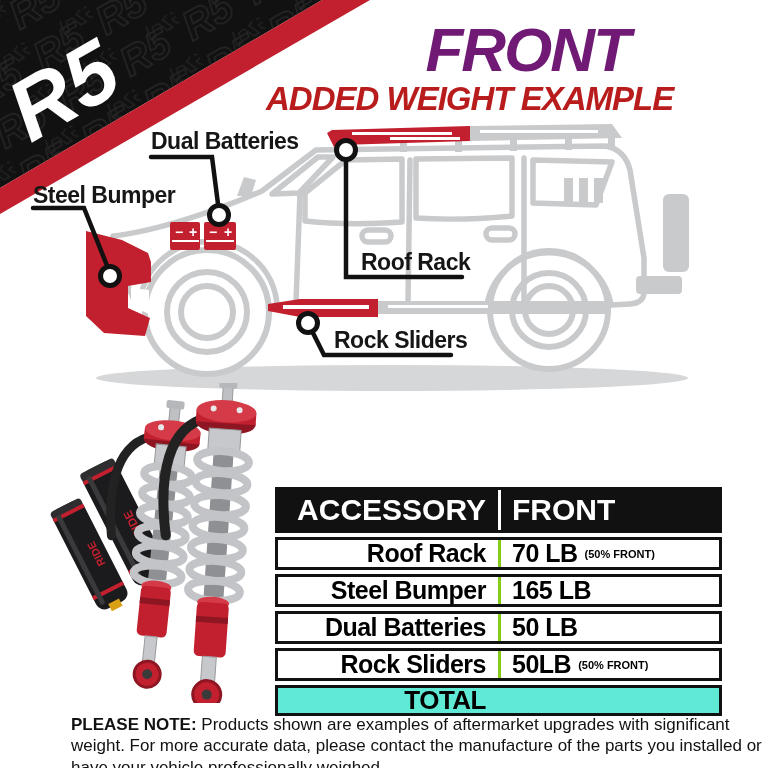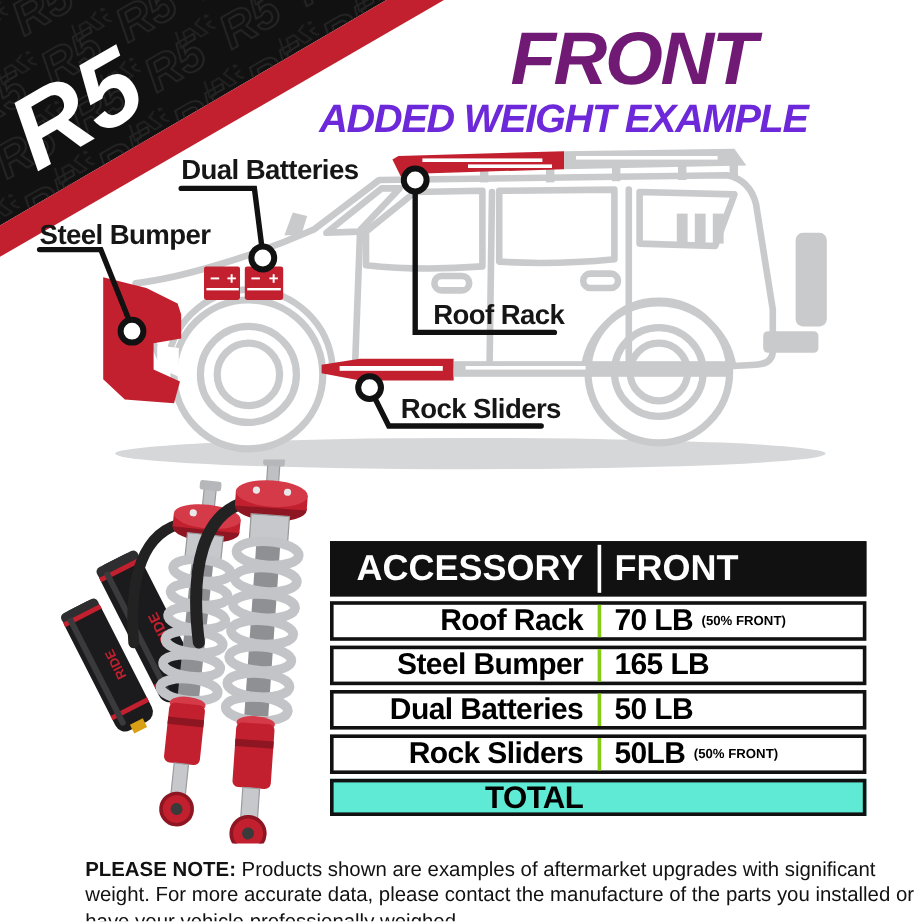--- a/index.html
+++ b/index.html
@@ -11,40 +11,40 @@
 
   
   .title1 {
     position:absolute; top:14px; left:229px; width:400px; text-align:right;
     font-size:62px; font-weight:bold; font-style:italic; letter-spacing:-2px;
     color:#701a75; white-space:nowrap;
   }
   .title2 {
     position:absolute; top:80px; left:266px; width:400px; text-align:center;
     font-size:33px; font-weight:bold; font-style:italic; letter-spacing:-1px;
-    color:#6d28d9; white-space:nowrap;
+    color:#b91c1c; white-space:nowrap;
   }
 
   
   .lbl {
     position:absolute; font-weight:bold; font-size:23px; color:#161616;
     white-space:nowrap; letter-spacing:-0.5px;
   }
   #lbl-dual   { left:151px; top:128px; }
   #lbl-steel  { left:33px;  top:182px; }
   #lbl-roof   { left:361px; top:249px; }
   #lbl-rock   { left:334px; top:327px; }
 
   
   .wtable { position:absolute; left:275px; top:451px; width:447px; }
   .trow {
     display:flex; align-items:center; border:3px solid #111;
     background:#fff; height:33px; margin-bottom:4px; box-sizing:border-box;
   }
-  .trow.thead { background:#111; color:#fff; height:46px; }
+  .trow.thead { background:#111; color:#fff; height:46px;margin-top:36px; }
   .cell { box-sizing:border-box; height:100%; display:flex; align-items:center; }
   .cell.acc { width:220px; justify-content:flex-end; padding-right:12px;
               font-weight:bold; font-size:25px; letter-spacing:-0.5px; }
   .cell.wgt { flex:1; justify-content:flex-start; padding-left:11px;
               border-left:3px solid #84cc16; font-weight:bold; font-size:25px;
               letter-spacing:-0.5px; gap:7px; }
   .thead .acc { font-size:30px; letter-spacing:0; }
   .thead .wgt { font-size:30px; border-left:3px solid #fff; letter-spacing:0; }
   .notetxt { font-size:11px; font-weight:bold; letter-spacing:0; }
   .trow.total { background:#5eead4; border-color:#111; height:31px; }

